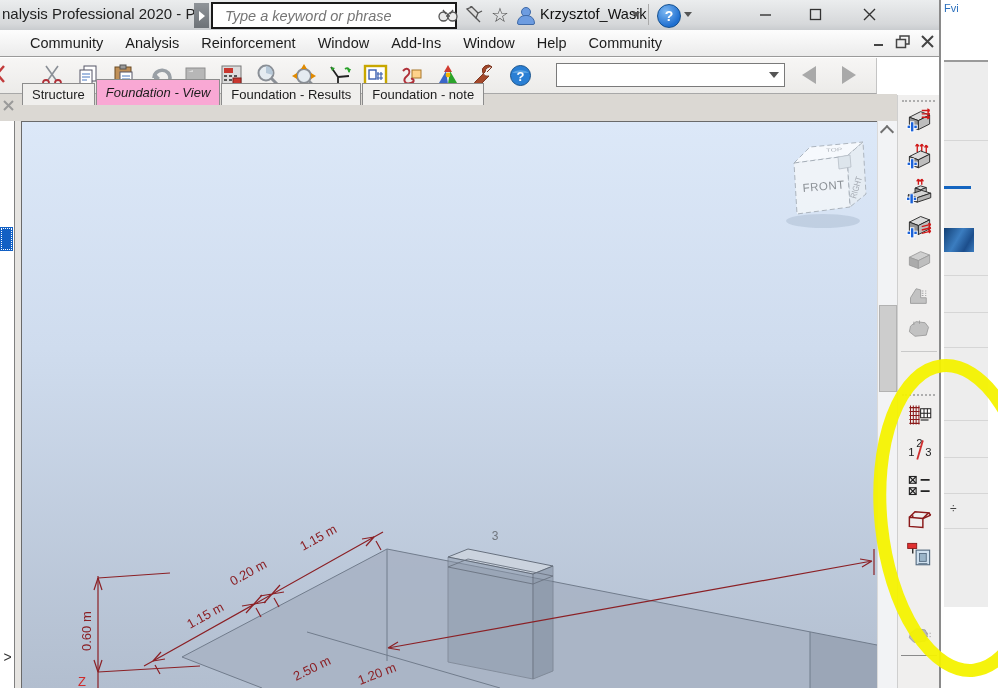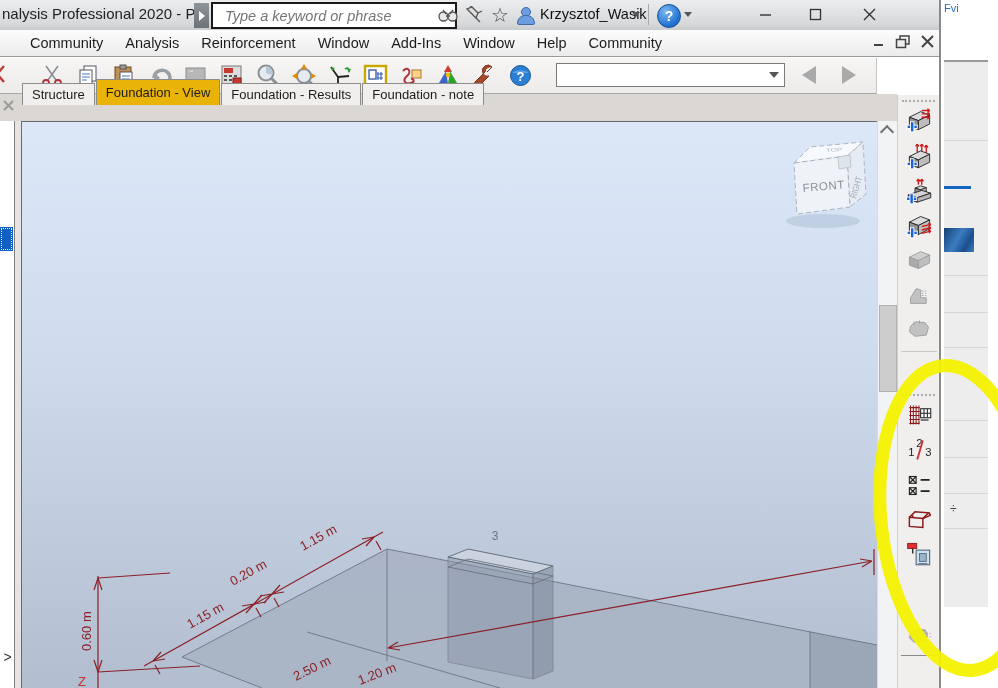--- a/index.html
+++ b/index.html
@@ -33,21 +33,21 @@
   #combo .chev{position:absolute;right:5px;top:8px;width:0;height:0;border-left:5px solid transparent;border-right:5px solid transparent;border-top:6px solid #555;}
   #combo .val{font-size:13px;color:#222;padding:3px 6px;}
   .navarrow{top:8px;width:0;height:0;border-top:9px solid transparent;border-bottom:9px solid transparent;}
   #nav-back{left:802px;border-right:14px solid #a9a9a9;}
   #nav-fwd{left:842px;border-left:14px solid #a9a9a9;}
   
   #tabbar{left:0;top:94px;width:897px;height:27px;background:#dbd8d3;}
   #tab-close{position:absolute;left:1px;top:3px;width:15px;height:16px;display:flex;align-items:center;justify-content:center;}
   #tabs{position:absolute;left:22px;bottom:16px;display:flex;align-items:flex-end;}
   .tab{height:21px;line-height:21px;padding:0 9px;font-size:13px;color:#1c1c1c;background:#f0efed;border:1px solid #8c8c8c;border-bottom:none;margin-right:1px;white-space:nowrap;}
-  .tab.active{height:25px;line-height:25px;background:#eab308;position:relative;z-index:2;}
+  .tab.active{height:25px;line-height:25px;background:#f9a8d4;position:relative;z-index:2;font-style:italic;}
   
   #leftpanel{left:0;top:121px;width:14px;height:567px;background:#fff;border-right:1px solid #808080;}
   #leftpanel-gutter{left:15px;top:121px;width:6px;height:567px;background:#e6e4e1;}
   #left-selected{left:0;top:227px;width:13px;height:24px;background:#1260c4;outline:1px dotted #fff;outline-offset:-2px;}
   #left-expand{left:1px;top:648px;width:13px;height:18px;font-size:14px;color:#333;display:flex;align-items:center;justify-content:center;}
   
   #viewport{left:21px;top:121px;width:856px;height:567px;background:linear-gradient(180deg,#dce8f8 0%,#cfdcee 40%,#b2becf 100%);border-top:1px solid #6a6a6a;border-left:1px solid #6a6a6a;box-sizing:border-box;}
   #scene{position:absolute;left:21px;top:121px;}
   
   #vscroll{left:877px;top:121px;width:20px;height:567px;background:#f2f3f5;border-left:1px solid #dadada;}

